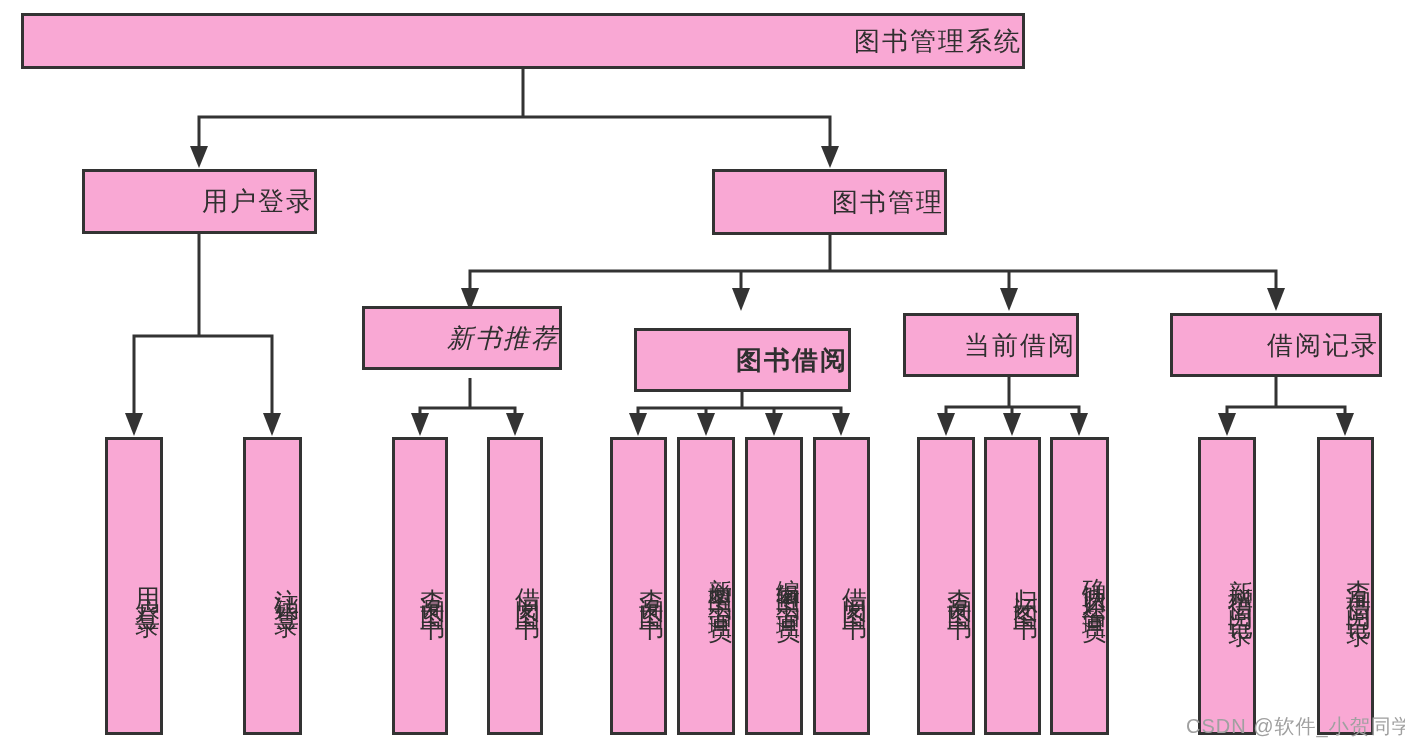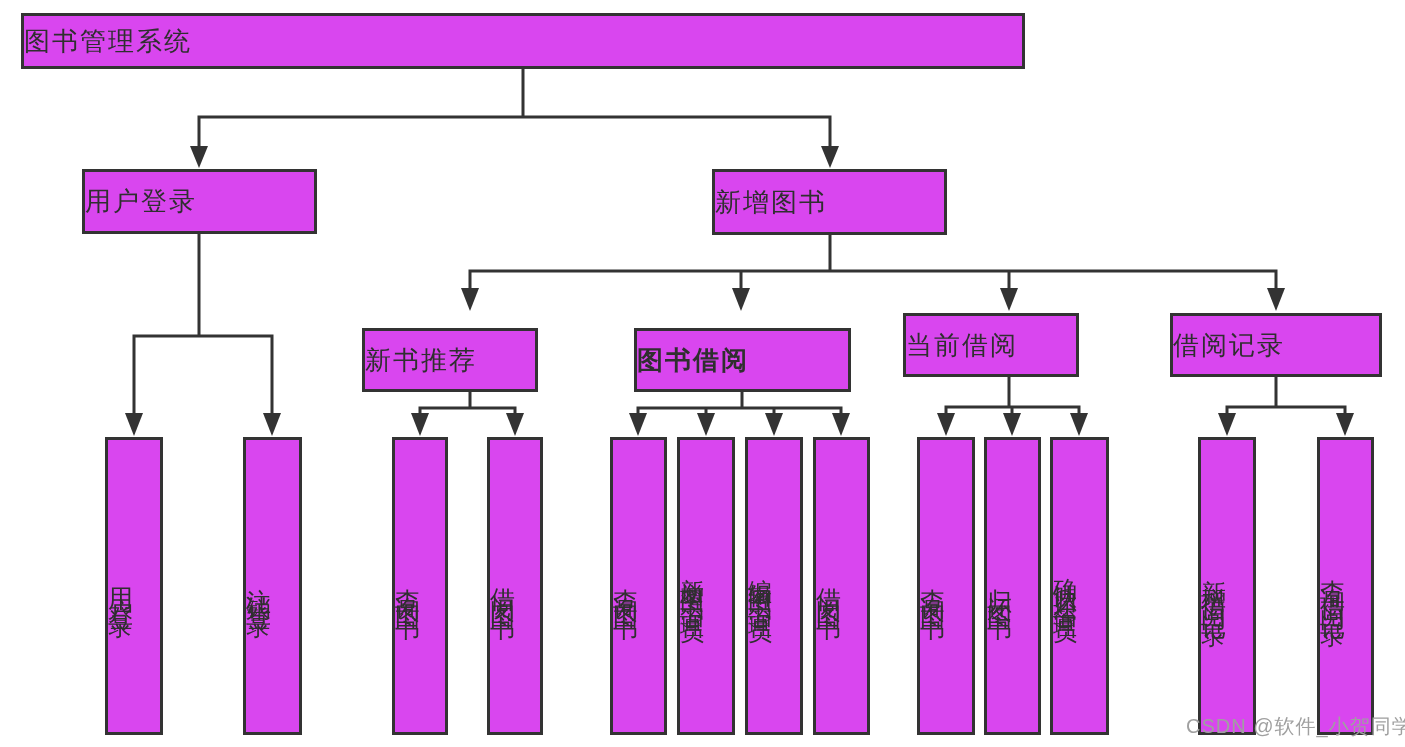--- a/index.html
+++ b/index.html
@@ -15,24 +15,24 @@
   .connector-layer {
     position: absolute;
     left: 0; top: 0;
     width: 1405px; height: 747px;
     pointer-events: none;
   }
   .node {
     position: absolute;
     box-sizing: border-box;
     border: 3px solid #333333;
-    background: #d946ef;
+    background: #f9a8d4;
     display: flex;
     align-items: center;
-    justify-content: flex-start;
+    justify-content: flex-end;
   }
   .hbox .hlabel {
     font-size: 26px;
     letter-spacing: 2px;
     color: #2f2f2f;
     white-space: nowrap;
   }
   .vbox { top: 437px; height: 298px; }
   .vbox .vlabel {
     writing-mode: vertical-rl;
@@ -96,24 +96,24 @@
   </svg>
 
   <div class="node hbox" style="left:21px; top:13px; width:1004px; height:56px;">
     <span class="hlabel">图书管理系统</span>
   </div>
 
   <div class="node hbox" style="left:82px; top:169px; width:235px; height:65px;">
     <span class="hlabel">用户登录</span>
   </div>
   <div class="node hbox" style="left:712px; top:169px; width:235px; height:66px;">
-    <span class="hlabel">新增图书</span>
+    <span class="hlabel">图书管理</span>
   </div>
 
-  <div class="node hbox" style="left:362px; top:328px; width:176px; height:64px;">
+  <div class="node hbox" style="left:362px; top:306px; width:200px; height:64px;font-style:italic;">
     <span class="hlabel">新书推荐</span>
   </div>
   <div class="node hbox" style="left:634px; top:328px; width:217px; height:64px;font-weight:bold;">
     <span class="hlabel">图书借阅</span>
   </div>
   <div class="node hbox" style="left:903px; top:313px; width:176px; height:64px;">
     <span class="hlabel">当前借阅</span>
   </div>
   <div class="node hbox" style="left:1170px; top:313px; width:212px; height:64px;">
     <span class="hlabel">借阅记录</span>

